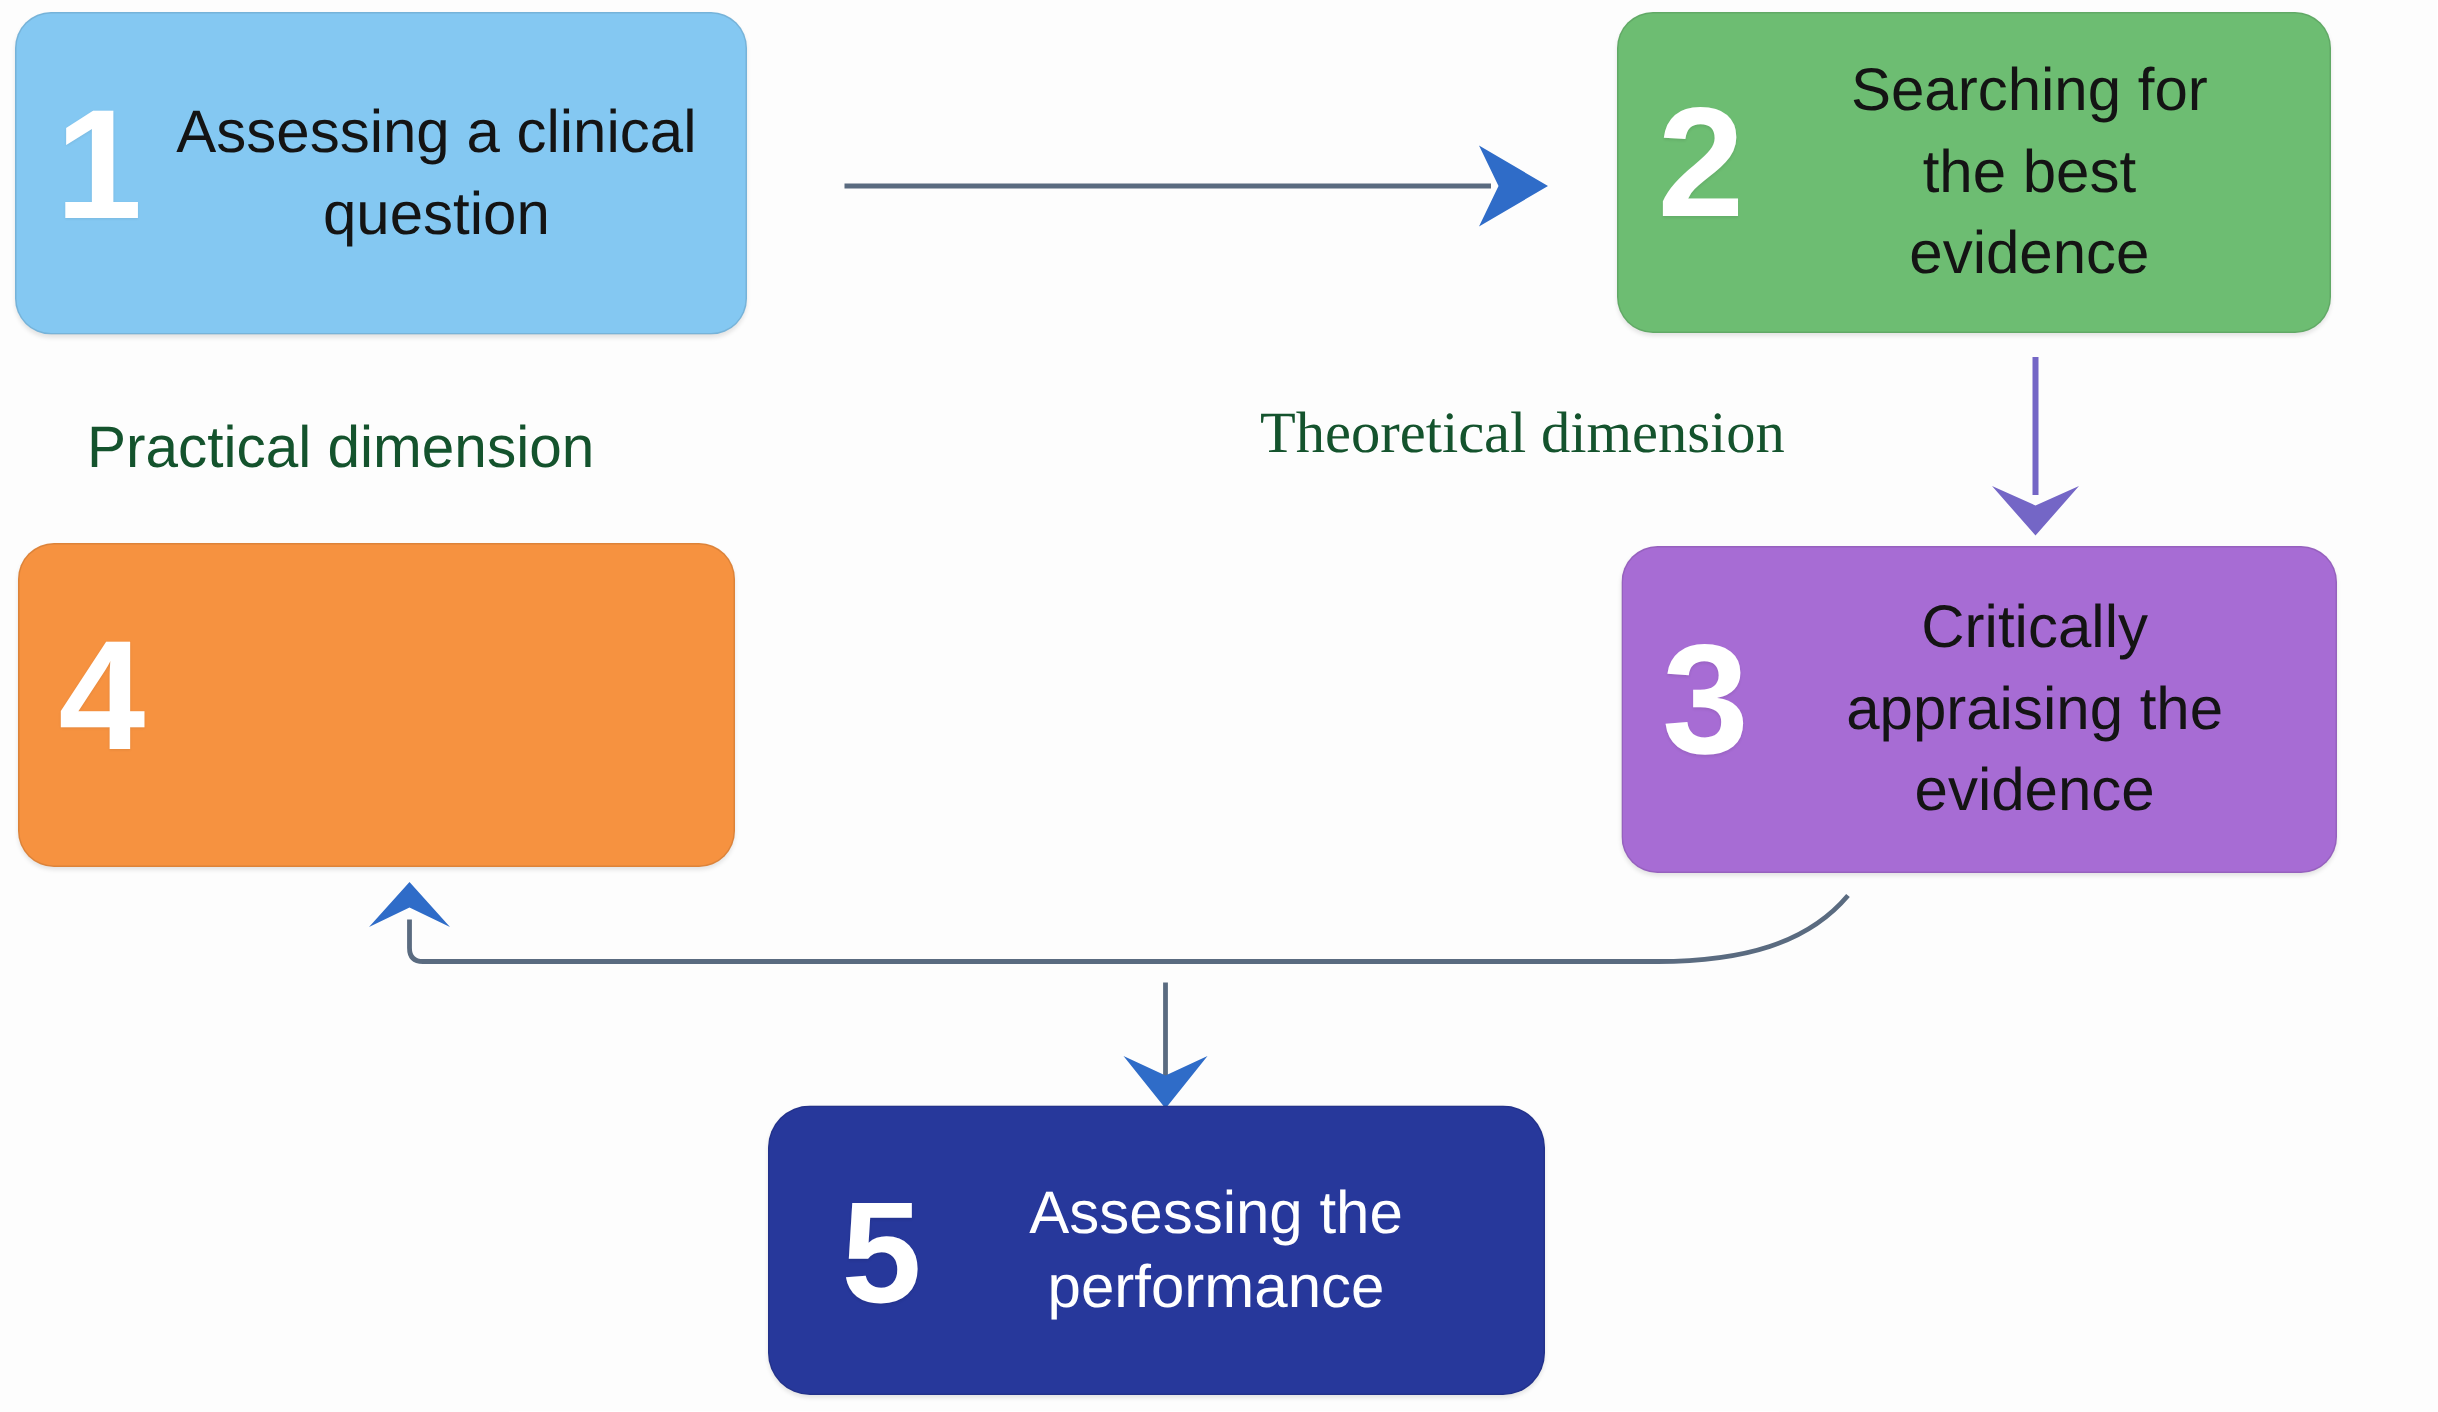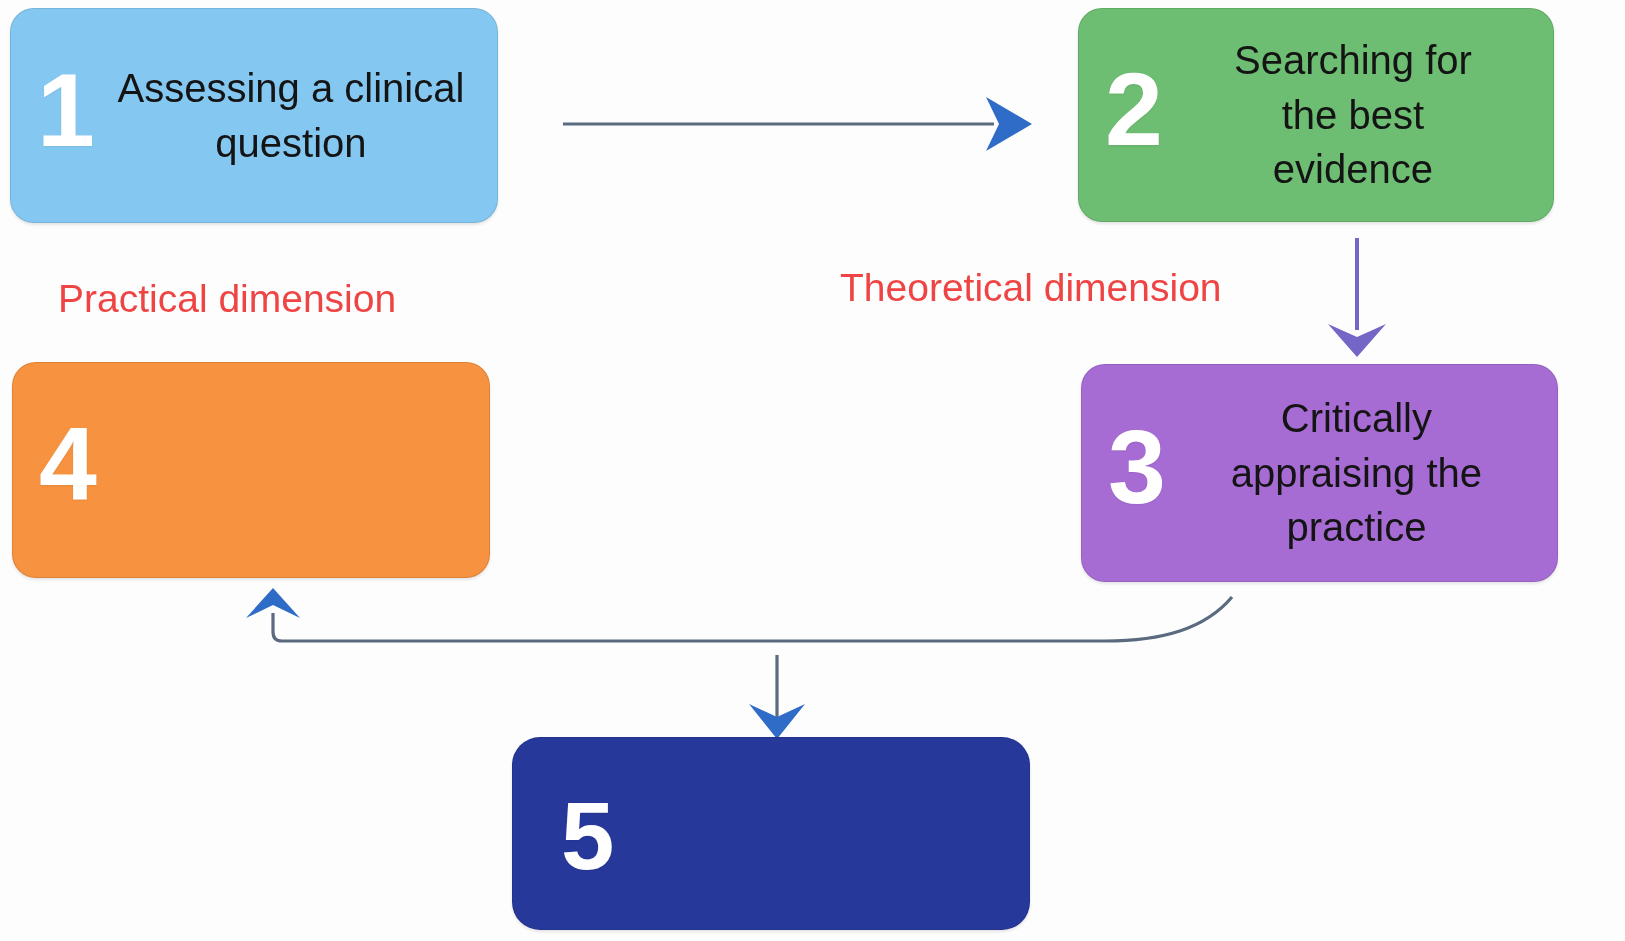--- a/index.html
+++ b/index.html
@@ -36,21 +36,21 @@
     font-size: 40px;
     line-height: 1.36;
     white-space: pre-line;
     padding: 0 18px 0 8px;
   }
   #box5 .step-number { font-size: 96px; margin-left: 48px; transform: translateY(2px); }
   #box5 .step-label { font-size: 40px; line-height: 1.22; padding-right: 30px; }
   .dim-label {
     position: absolute;
     font-size: 39px;
-    color: #ef4444;
+    color: #14532d;
     white-space: nowrap;
   }
   #arrows { position: absolute; left: 0; top: 0; width: 1625px; height: 941px; }
   .line        { stroke: var(--line-color); stroke-width: 3.2; fill: none; }
   .purple-line { stroke: var(--purple-color); stroke-width: 4; fill: none; }
   .head        { fill: var(--head-color); stroke: none; }
   .purple-head { fill: var(--purple-color); stroke: none; }
 </style>
 </head>
 <body>
@@ -82,27 +82,29 @@
     <span class="step-number">2</span>
     <div class="step-label">Searching for
 the best
 evidence</div>
   </div>
 
   <div class="step-box" id="box3" style="left: 1081px; top: 364px; width: 477px; height: 218px; background: rgb(167, 108, 212); color: rgb(20, 20, 20);">
     <span class="step-number">3</span>
     <div class="step-label">Critically
 appraising the
-practice</div>
+evidence</div>
   </div>
 
   <div class="step-box" id="box4" style="left: 12px; top: 362px; width: 478px; height: 216px; background: rgb(246, 146, 64); color: rgb(20, 20, 20);">
     <span class="step-number">4</span>
   </div>
 
   <div class="step-box" id="box5" style="left: 512px; top: 737px; width: 518px; height: 193px; border-radius: 28px; background: rgb(39, 56, 155); color: rgb(255, 255, 255);">
     <span class="step-number">5</span>
+    <div class="step-label">Assessing the
+performance</div>
   </div>
 
   <div class="dim-label" style="left:58px; top:277px;">Practical dimension</div>
-  <div class="dim-label" style="left:840px; top:266px;">Theoretical dimension</div>
+  <div class="dim-label" style="left:840px; top:266px;font-family:Liberation Serif, serif;">Theoretical dimension</div>
 
 </div>
 
 </body></html>

